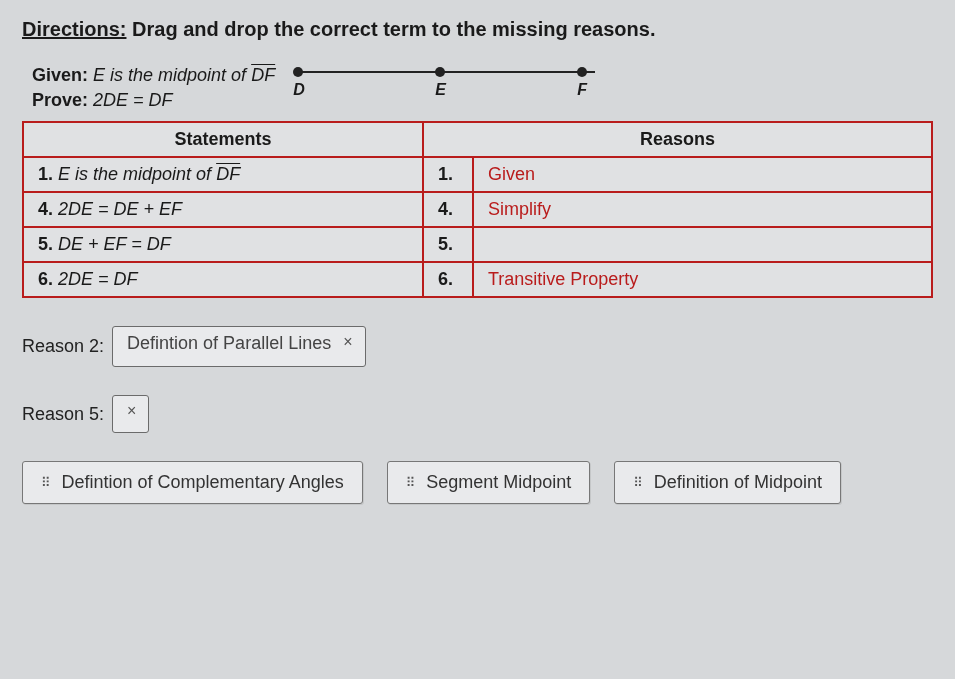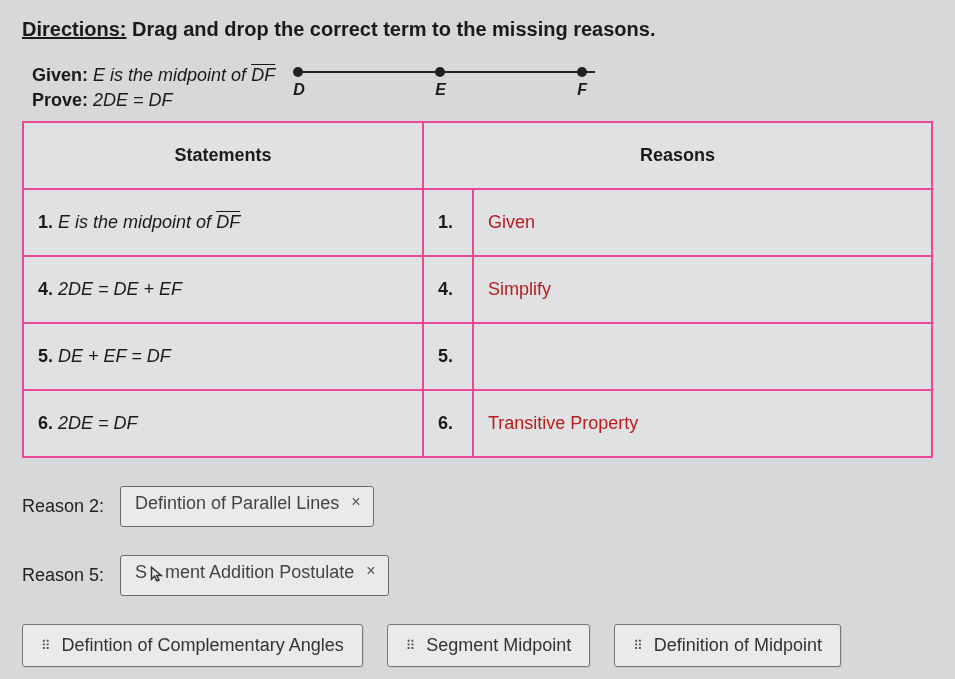--- a/index.html
+++ b/index.html
@@ -32,33 +32,33 @@
   .diagram { width: 340px; height: 50px; position: relative; padding-top:6px;}
   .seg-line { position:absolute; top:8px; left:20px; right:20px; height:2px; background:#222;}
   .seg-pt { position:absolute; top:4px; width:10px; height:10px; border-radius:50%; background:#222;}
   .seg-lbl { position:absolute; top:18px; font-weight:bold; font-style:italic; font-size:16px;}
   table.proof {
     border-collapse: collapse;
     width: 100%;
     background: #e0e1e3;
   }
   table.proof th, table.proof td {
-    border: 2px solid #ec4899;
-    padding: 22px 14px;
+    border: 2px solid #b91c1c;
+    padding: 6px 14px;
     font-size: 18px;
     text-align: left;
   }
   table.proof th { font-weight: bold; text-align: center; }
   .num { width: 50px; font-weight: bold; }
   .reason-text { color:#b91c1c; }
   .answer-row {
     margin-top: 28px;
     display:flex;
     align-items:center;
-    gap:16px;
+    gap:8px;
     font-size:18px;
   }
   .answer-label { color:#222; }
   .drop-box {
     border:1px solid #6b6b6b;
     border-radius:3px;
     padding:6px 12px 12px 14px;
     background:#e9eaec;
     display:inline-flex;
     gap:12px;
@@ -154,23 +154,20 @@
   <span class="answer-label">Reason 2:</span>
   <span class="drop-box">
     <span>Defintion of Parallel Lines</span>
     <span class="close-x">×</span>
   </span>
 </div>
 
 <div class="answer-row">
   <span class="answer-label">Reason 5:</span>
   <span class="drop-box">
-    <span><span>S</span><svg class="cursor-icon" viewBox="0 0 24 24">
-          <path fill="none" stroke="#333" stroke-width="2" d="M6 3l0 16 4-4 3 6 3-1-3-6 6 0z"></path>
-        </svg><span>ment Addition Postulate</span></span>
     <span class="close-x">×</span>
   </span>
 </div>
 
 <div class="bank">
   <div class="chip">
     <span class="grip">⠿</span>
     <span>Defintion of Complementary Angles</span>
   </div>
   <div class="chip">

